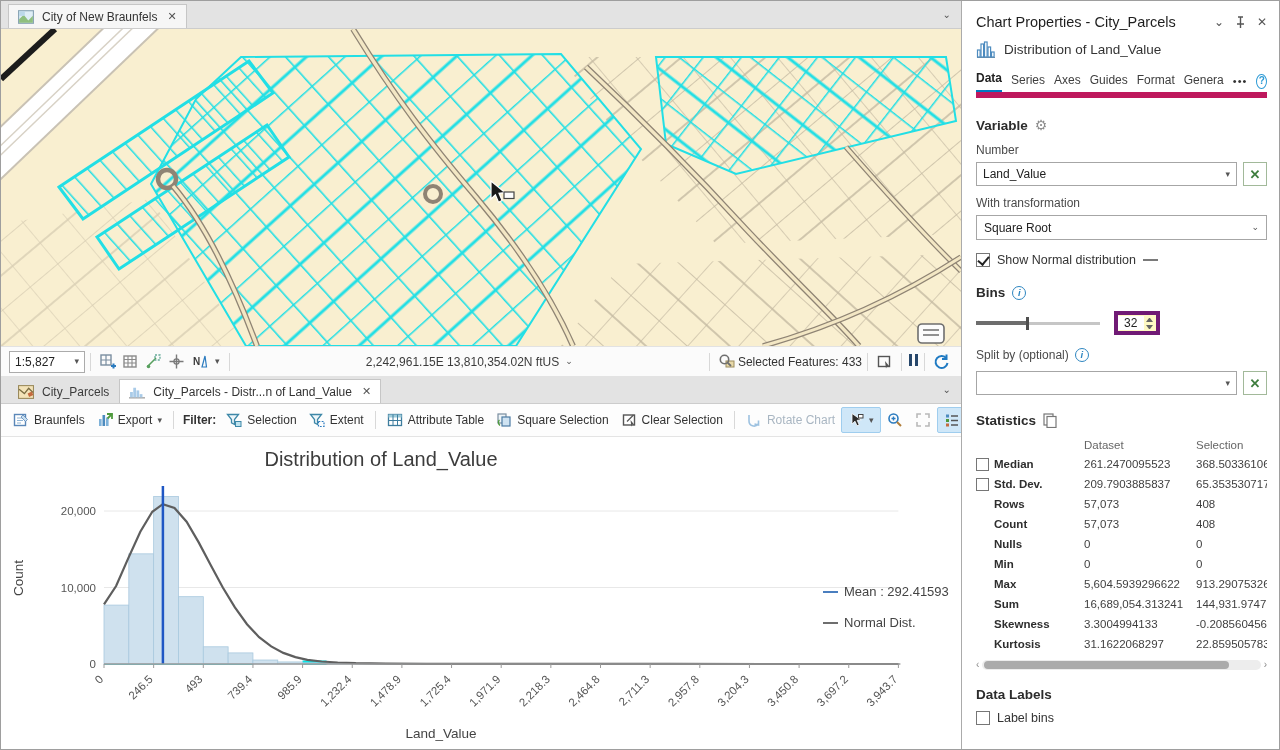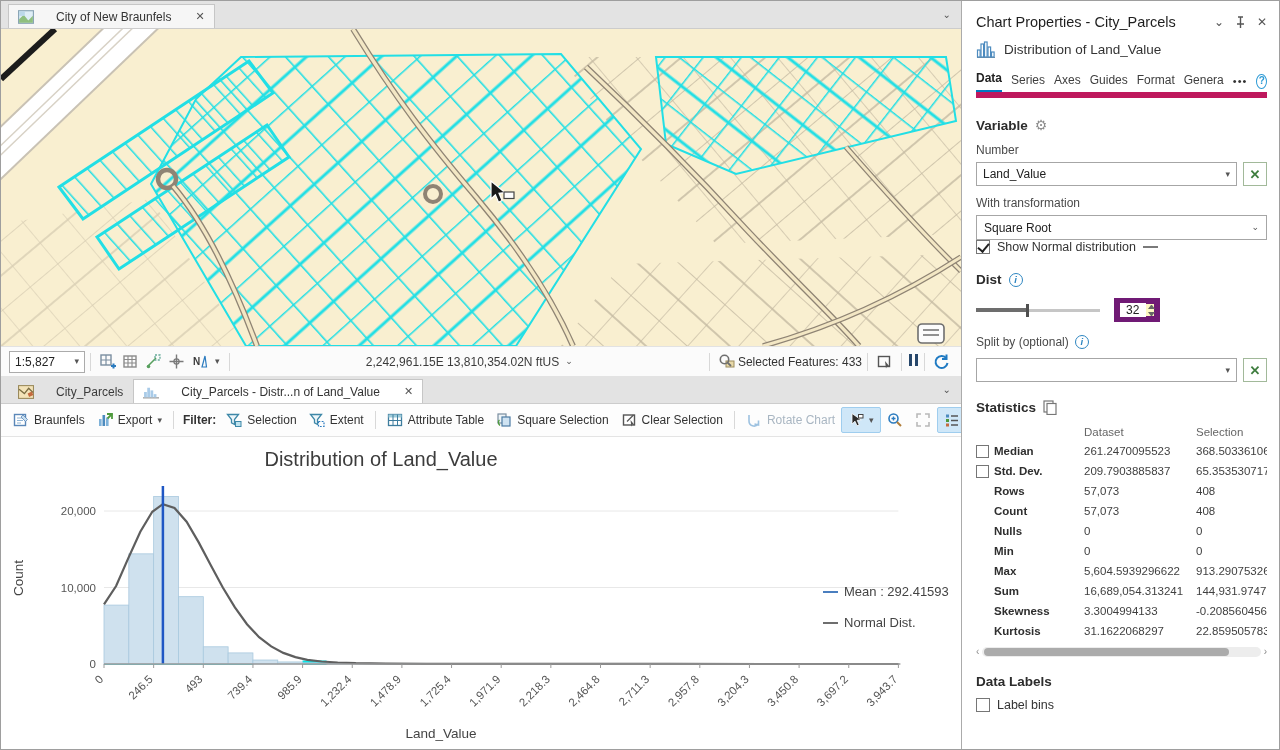--- a/index.html
+++ b/index.html
@@ -7,21 +7,21 @@
   body { font-family:"Liberation Sans", sans-serif; background:#f0f0f0; position:relative; overflow:hidden; border:1px solid #9e9e9e; }
 
   
   .caret { font-size:9px; color:#555; line-height:1; }
   .divider { width:1px; height:18px; background:#d8d8d8; margin:0 5px; flex:none; }
   .icon16 { width:16px; height:16px; flex:none; display:inline-block; }
 
   
   .map-pane { position:absolute; left:0; top:0; width:960px; height:375px; }
   .tabbar { height:28px; background:#e3e3e3; border-bottom:1px solid #cccccc; display:flex; align-items:flex-end; padding-left:7px; position:relative; }
-  .tab { height:24px; display:flex; align-items:center; gap:22px; padding:0 9px; font-size:12px; color:#333; border:1px solid #c6c6c6; border-bottom:none; background:#f6f6f6; }
+  .tab { height:24px; display:flex; align-items:center; gap:8px; padding:0 9px; font-size:12px; color:#333; border:1px solid #c6c6c6; border-bottom:none; background:#f6f6f6; }
   .tab.inactive { background:transparent; border-color:transparent; color:#3b3b3b; }
   .tab .close { font-size:11px; color:#555; margin-left:2px; }
   .tabbar-caret { position:absolute; right:10px; top:8px; font-size:10px; color:#555; }
   .map-canvas { position:absolute; left:0; top:28px; width:960px; height:317px; background:#f9efd0; }
 
   .map-statusbar { position:absolute; left:0; top:345px; width:960px; height:30px; background:#fbfbfb; border-top:1px solid #e2e2e2; display:flex; align-items:center; font-size:12px; color:#333; padding:0 8px; }
   .scale-combo { width:76px; height:22px; background:#fff; border:1px solid #ababab; display:flex; align-items:center; padding:0 5px; gap:4px; }
   .scale-combo span:first-child { flex:1; font-size:12px; color:#222; }
   .coords { display:flex; align-items:center; gap:6px; color:#3b3b3b; }
   .sb-icon { width:17px; height:17px; flex:none; margin:0 3px; }
@@ -49,32 +49,32 @@
   .more-dots { font-size:11px; letter-spacing:1px; color:#333; padding-bottom:5px; }
 
   .sect-h { display:flex; align-items:center; gap:7px; font-size:13.5px; font-weight:bold; color:#2c2c2c; }
   .field-label { font-size:12px; color:#4a4a4a; margin-top:10px; display:flex; align-items:center; gap:6px; }
   .combo-row { display:flex; align-items:center; margin-top:5px; gap:6px; }
   .combo { flex:1; height:24px; border:1px solid #a6a6a6; background:#fff; display:flex; align-items:center; padding:0 6px; font-size:12px; color:#222; }
   .combo span:first-child { flex:1; }
   .xbtn { width:24px; height:24px; border:1px solid #a2b99a; background:#fff; color:#3e7d3e; font-size:13px; font-weight:bold; display:flex; align-items:center; justify-content:center; flex:none; }
   .select { height:25px; border:1px solid #a6a6a6; background:#fff; display:flex; align-items:center; padding:0 7px; font-size:12px; color:#222; margin-top:5px; }
   .select span:first-child { flex:1; }
-  .cb-row { display:flex; align-items:center; gap:7px; font-size:12.5px; color:#333; }
+  .cb-row { display:flex; align-items:center; gap:7px; margin-top:13px; font-size:12.5px; color:#333; }
   .cb { width:14px; height:14px; border:1px solid #767676; background:#fff; position:relative; flex:none; }
   .cb.checked::after { content:""; position:absolute; left:2.5px; top:0px; width:5px; height:9px; border:solid #222; border-width:0 2px 2px 0; transform:rotate(40deg); }
   .dash-swatch { width:15px; height:2px; background:#7a7a7a; }
 
   .info-i { width:14px; height:14px; border-radius:50%; border:1.4px solid #2e86c1; color:#2e86c1; font-size:9.5px; line-height:12px; text-align:center; font-weight:bold; font-style:italic; flex:none; }
   .slider-row { display:flex; align-items:center; gap:14px; margin-top:11px; }
   .slider { width:124px; height:14px; position:relative; }
   .slider .track { position:absolute; top:6px; left:0; width:100%; height:2.5px; background:#c6c6c6; }
   .slider .fill { position:absolute; top:5.2px; left:0; width:40%; height:4px; background:#6d6d6d; }
   .slider .handle { position:absolute; top:1px; left:40%; width:3.5px; height:13px; background:#4f4f4f; }
-  .spin { width:46px; height:24px; border:6px solid #701a75; display:flex; align-items:center; background:#fef9c3; }
+  .spin { width:46px; height:24px; border:4px solid #701a75; display:flex; align-items:center; background:#fef9c3; }
   .spin input { width:26px; border:none; outline:none; font-size:12px; padding-left:6px; font-family:inherit; color:#222; }
   .spin .arrows { display:flex; flex-direction:column; gap:3px; margin-left:2px; }
   .spin .arrows i { width:7px; height:4px; display:block; }
   .up { border-left:3.5px solid transparent; border-right:3.5px solid transparent; border-bottom:4px solid #666; }
   .down { border-left:3.5px solid transparent; border-right:3.5px solid transparent; border-top:4px solid #666; }
 
   .st-head { display:grid; grid-template-columns:108px 112px 1fr; font-size:11.5px; color:#666; margin-top:8px; height:18px; align-items:center; }
   .st-row { display:grid; grid-template-columns:18px 64px 26px 112px 1fr; align-items:center; height:20px; font-size:11.5px; color:#3f3f3f; }
   .st-row .lbl { font-weight:bold; color:#2e2e2e; white-space:nowrap; }
   .st-row .sw { width:17px; height:2.5px; }
@@ -497,21 +497,21 @@
     <span>Square Root</span>
     <span class="caret">⌄</span>
   </div>
   <div class="cb-row">
     <span class="cb checked"></span>
     <span>Show Normal distribution</span>
     <span class="dash-swatch"></span>
   </div>
 
   <div class="sect-h" style="margin-top:18px;">
-    <span>Dist</span>
+    <span>Bins</span>
     <span class="info-i">i</span>
   </div>
   <div class="slider-row">
     <div class="slider">
       <div class="track"></div>
         <div class="fill"></div>
         <div class="handle"></div>
     </div>
     <div class="spin">
       <input value="32" style="">

